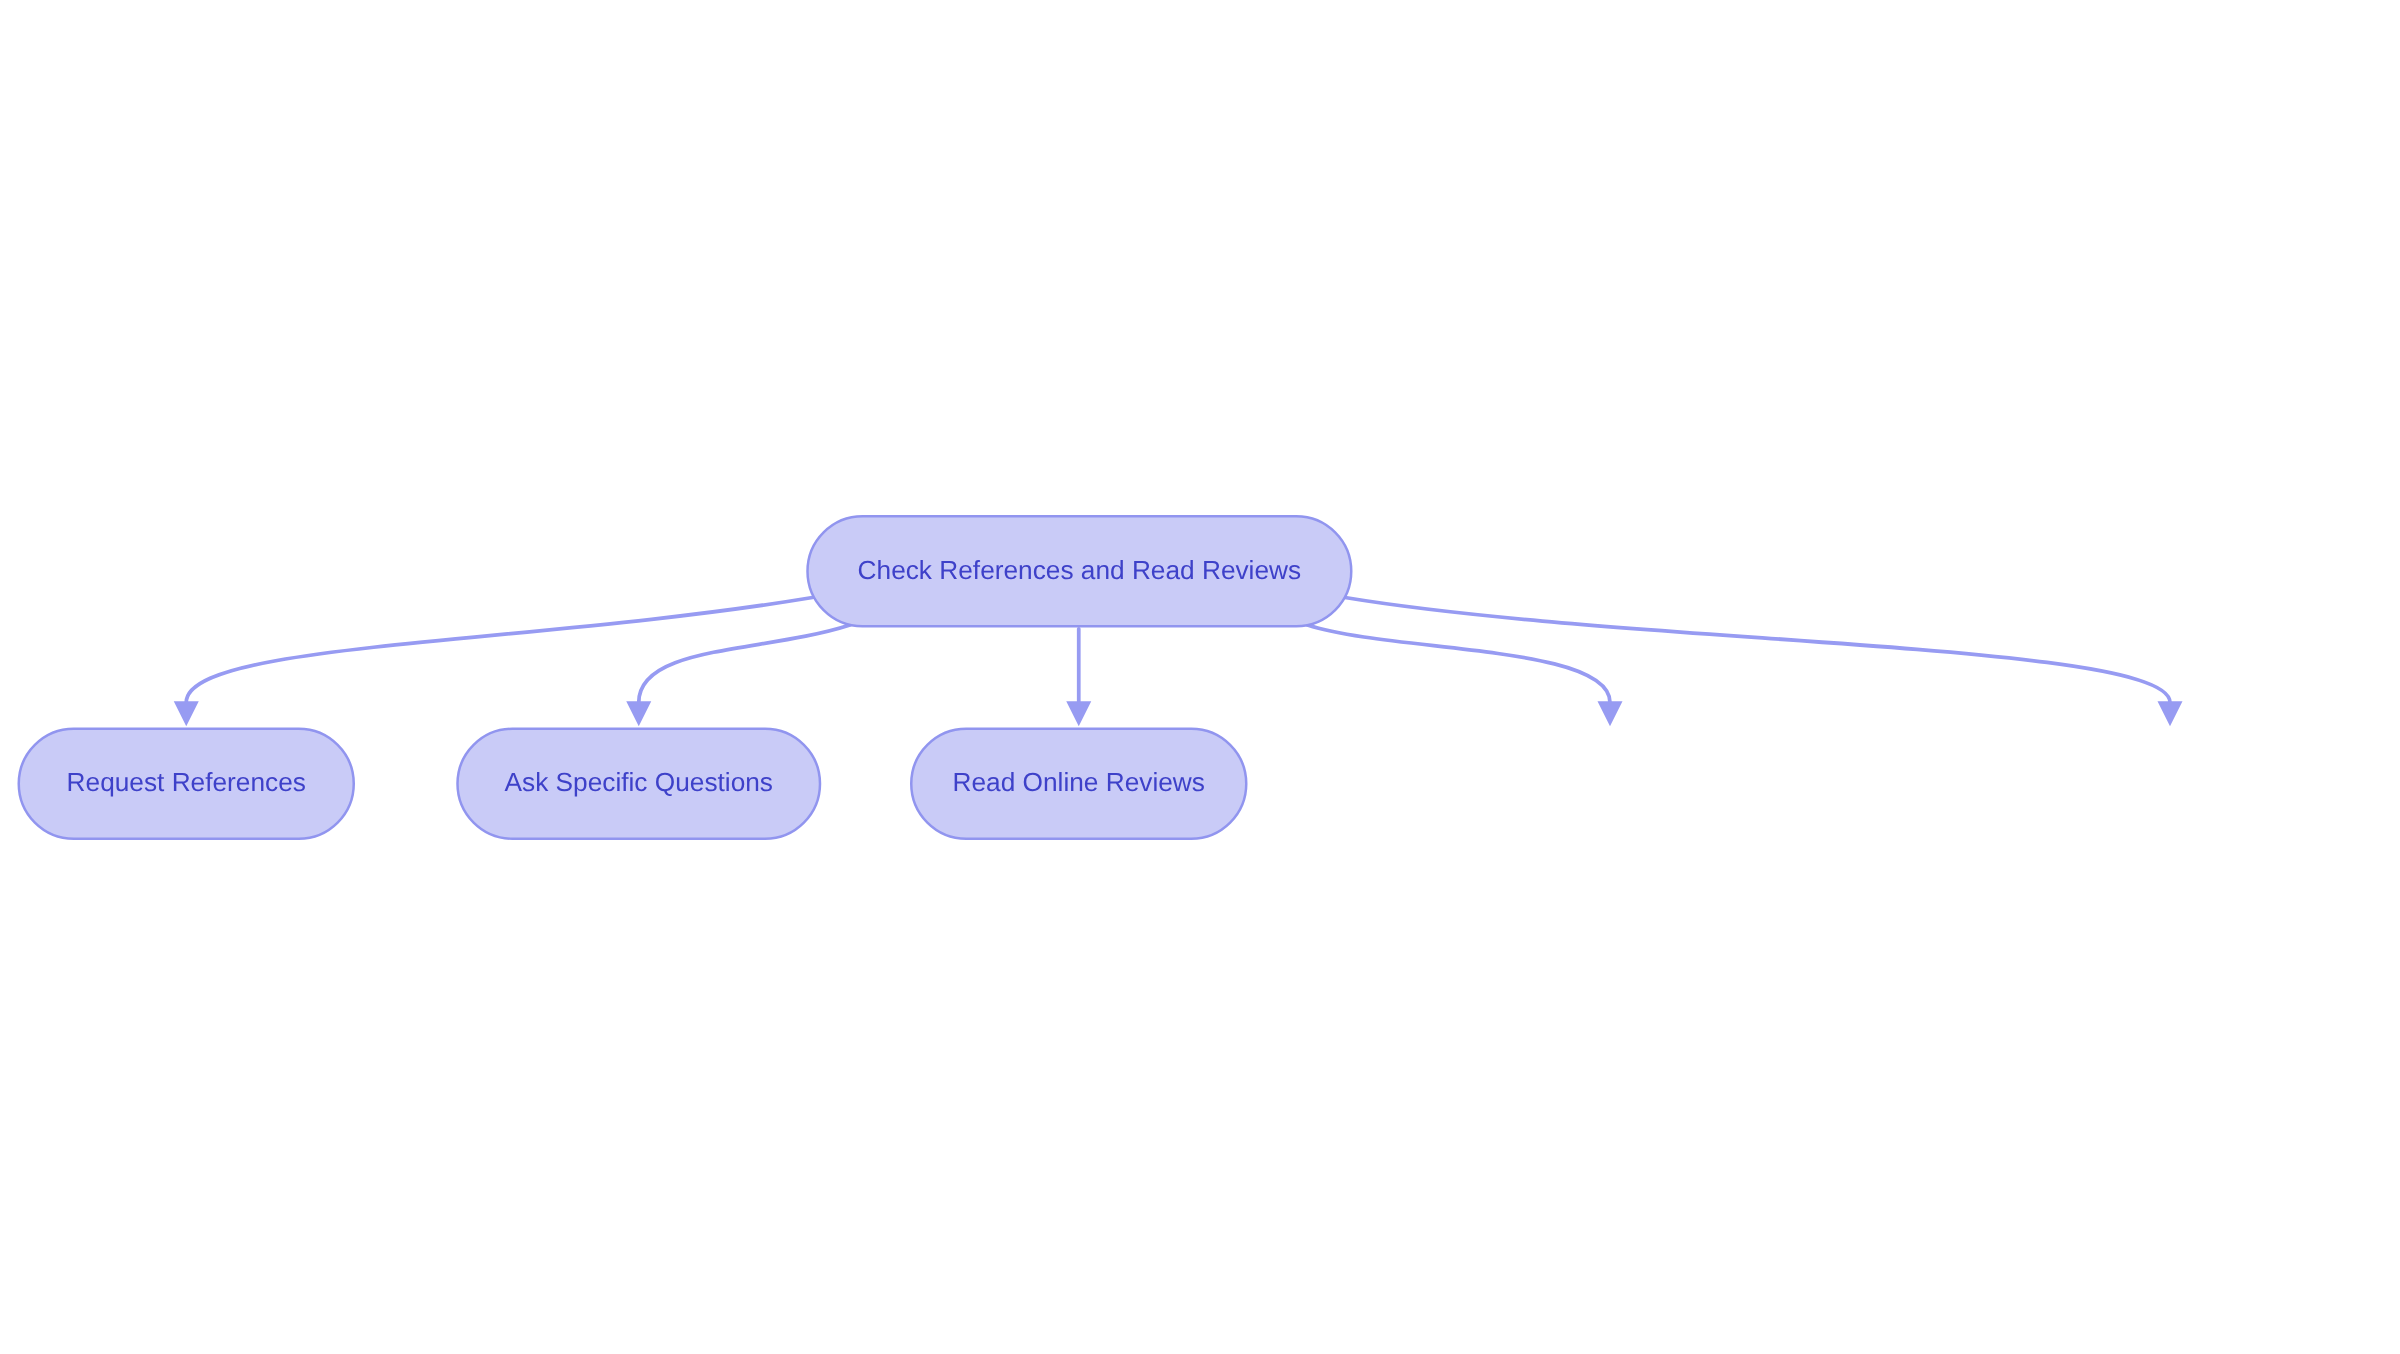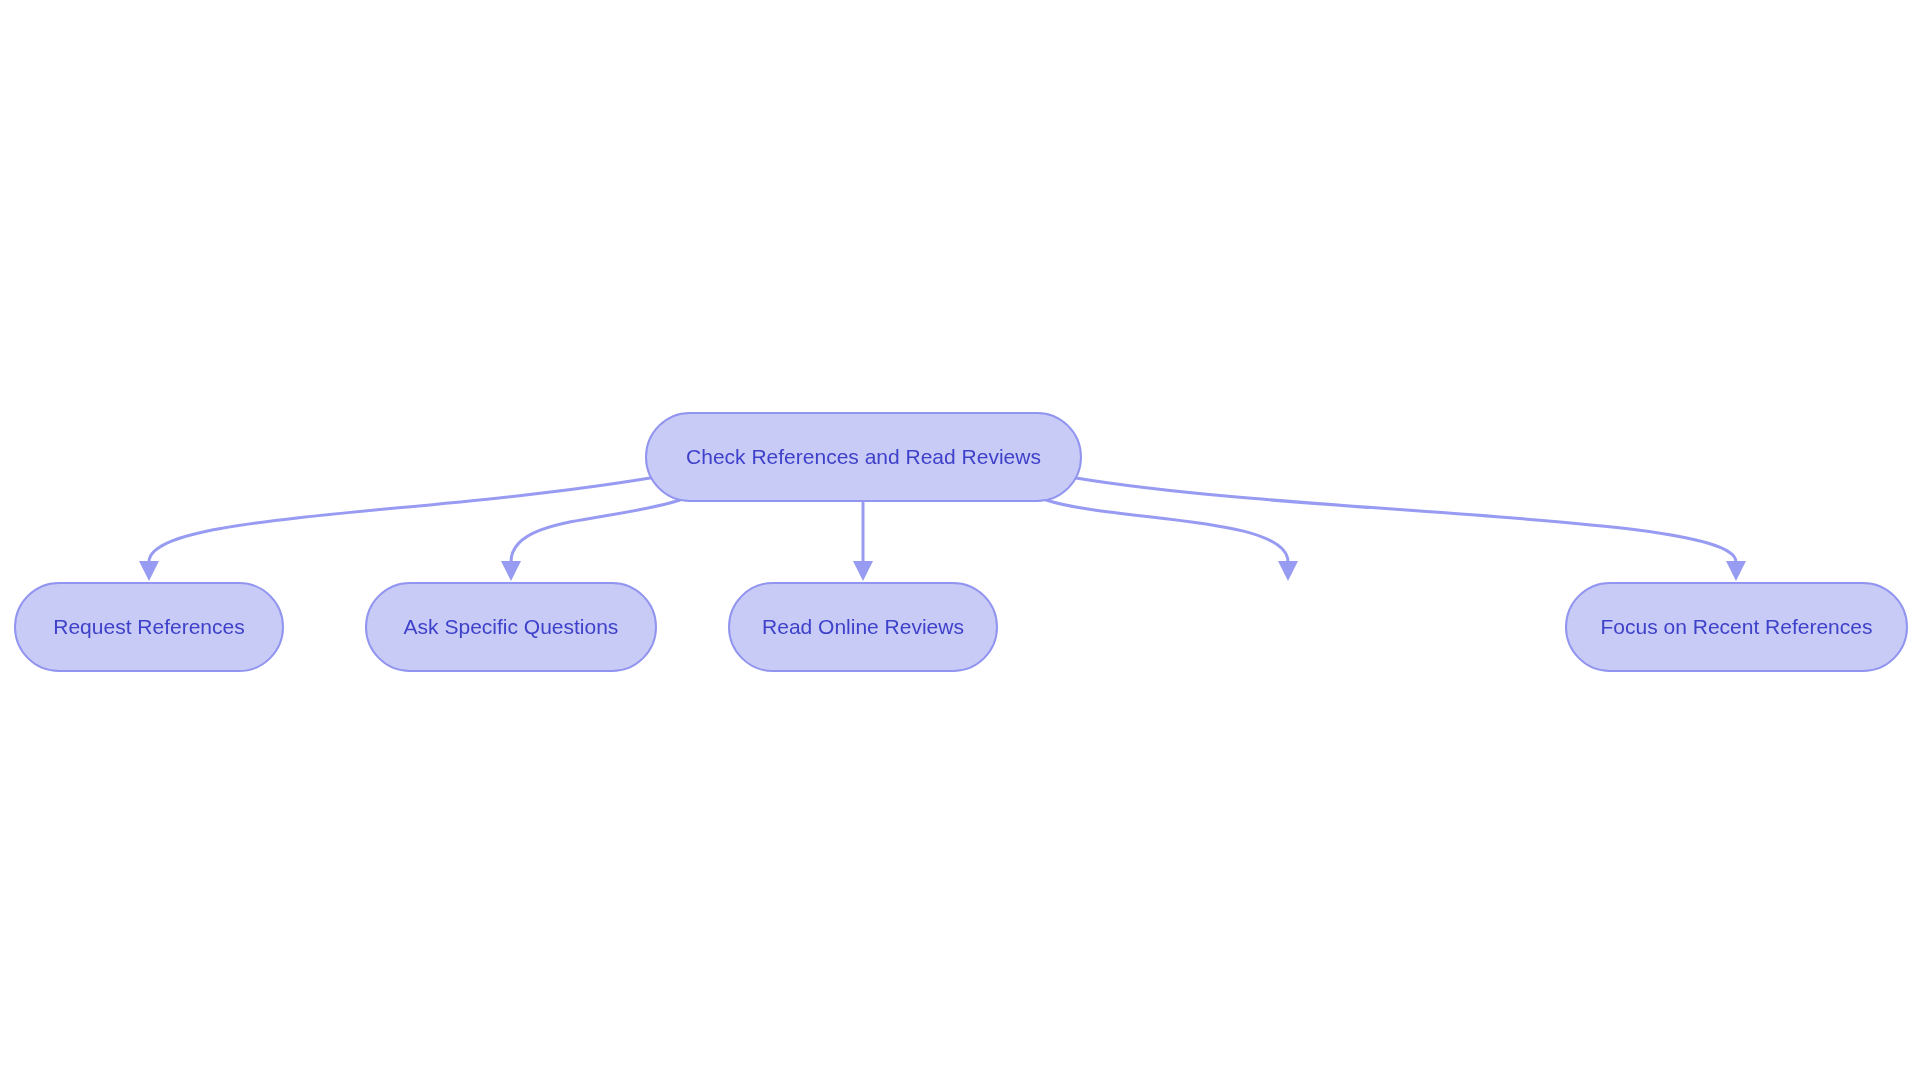--- a/index.html
+++ b/index.html
@@ -86,17 +86,14 @@
 
   <div class="node node-c1">
     <span>Ask Specific Questions</span>
   </div>
 
   <div class="node node-c2">
     <span>Read Online Reviews</span>
   </div>
 
 
-  <div class="node node-c4">
-    <span>Focus on Recent References</span>
-  </div>
 
 </div>
 
 </body></html>

